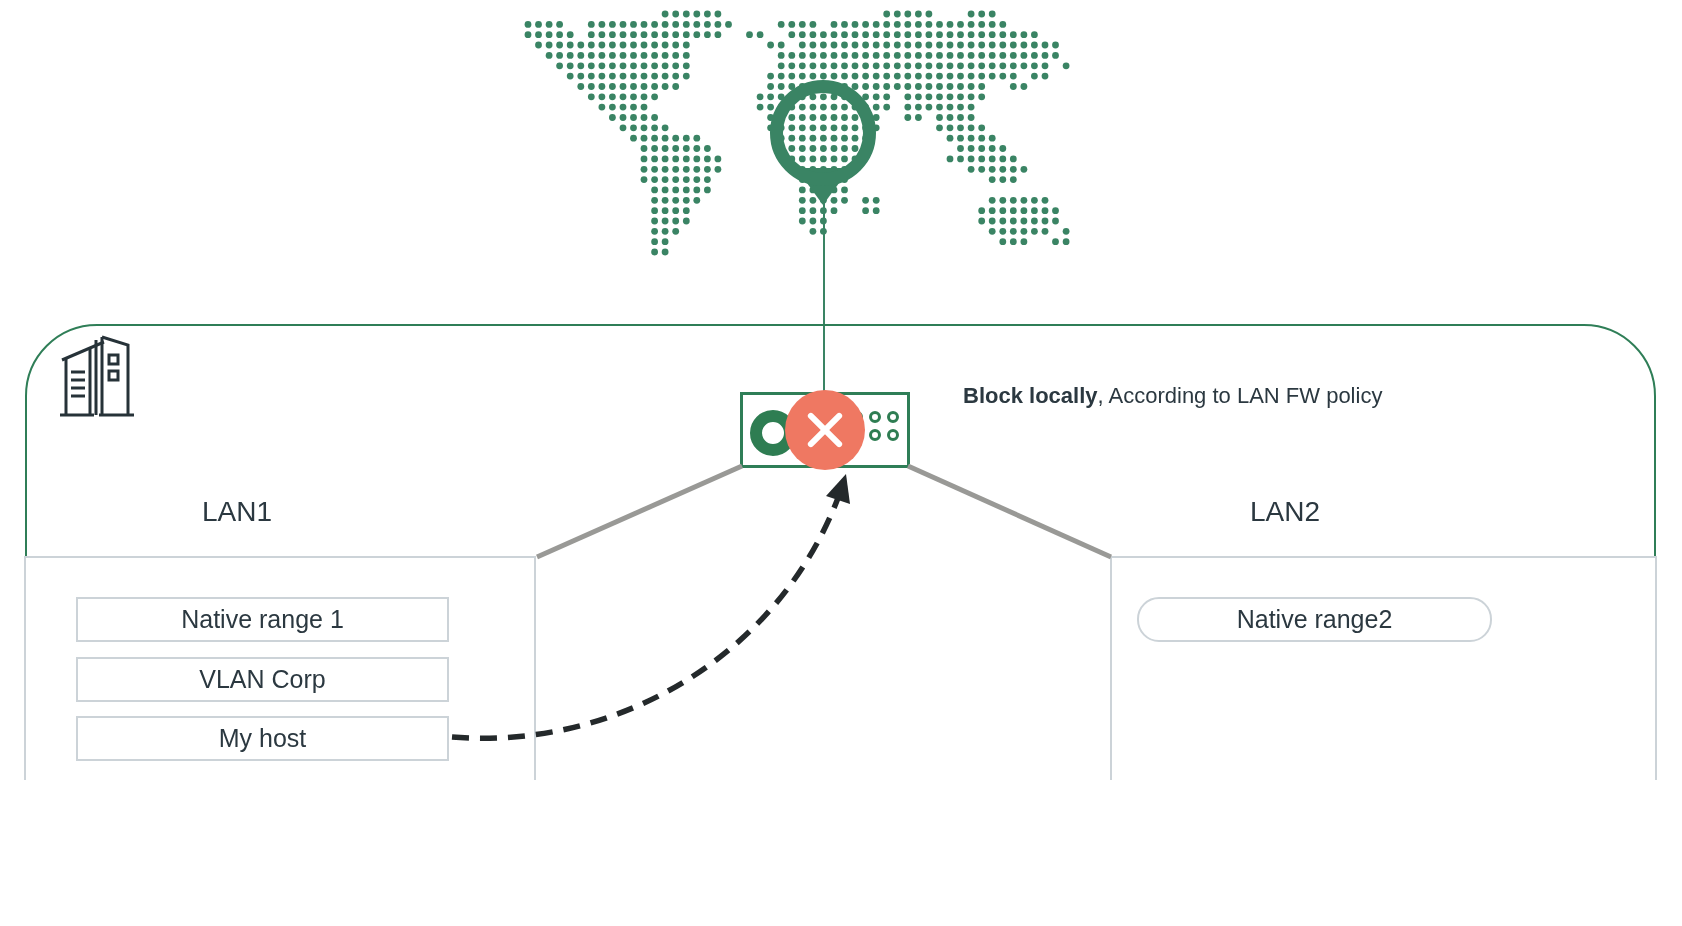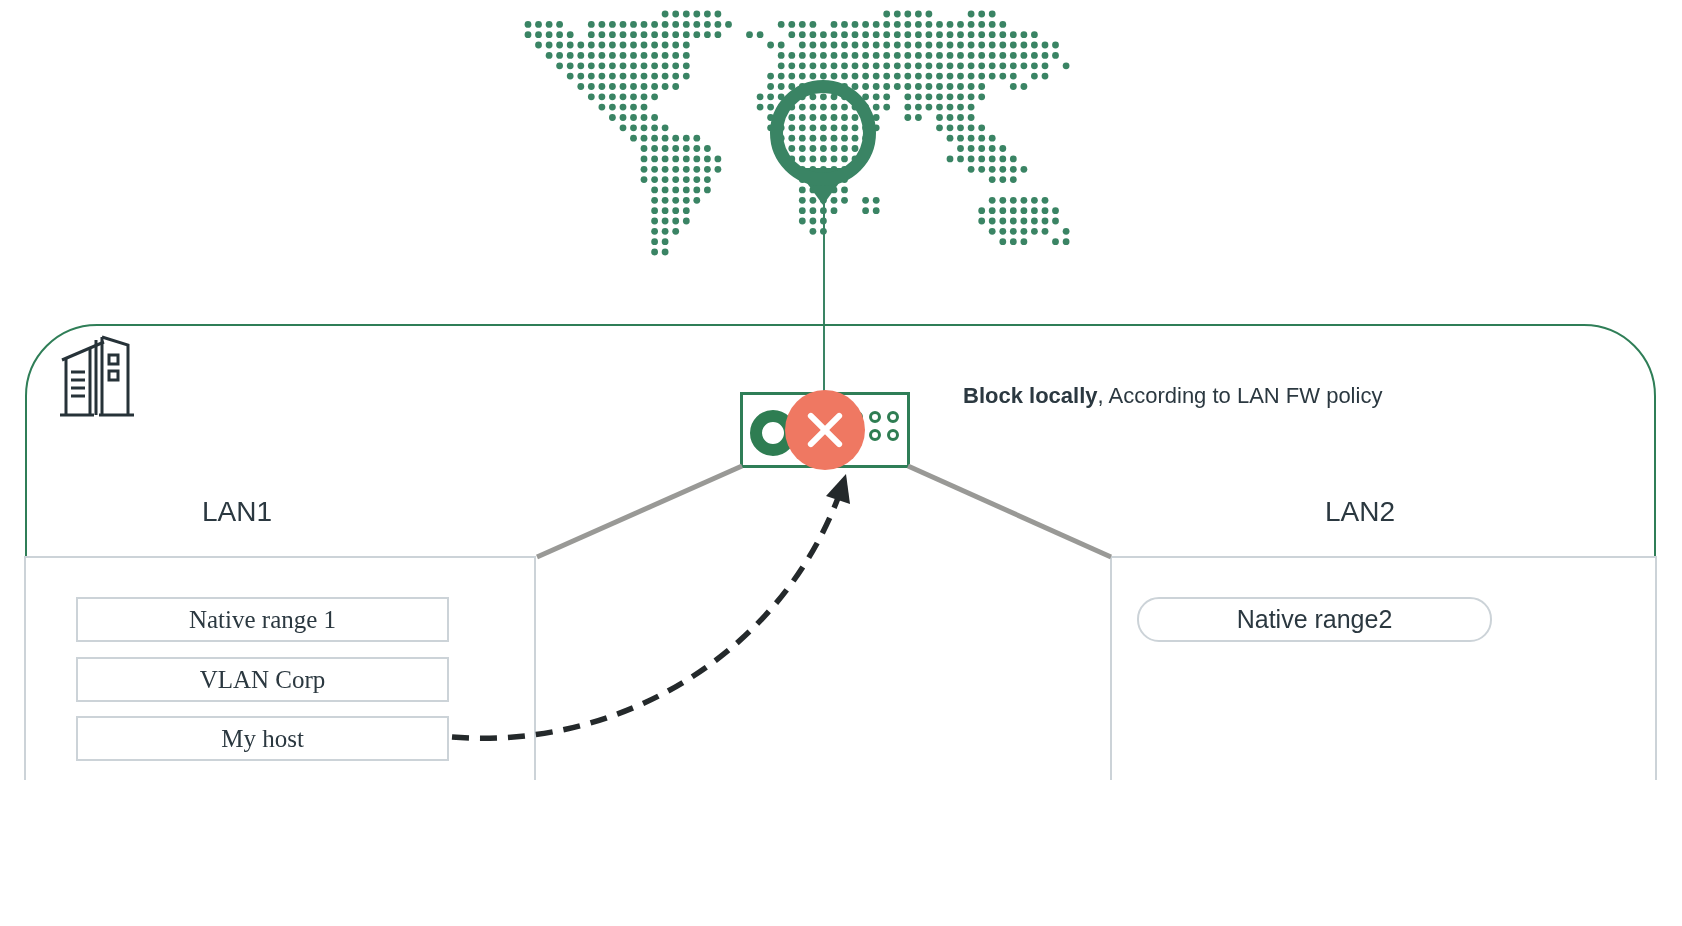--- a/index.html
+++ b/index.html
@@ -35,24 +35,24 @@
 
   
   .annotation{position:absolute;left:963px;top:383px;font-size:22px;white-space:nowrap;z-index:4;
     color:var(--ink,#2b3840);}
   .annotation .b{font-weight:700;}
 
   
   .lan-title{position:absolute;top:496px;width:220px;text-align:center;font-size:28px;z-index:3;
     color:var(--ink,#2b3840);}
   #lan1-title{left:127px;}
-  #lan2-title{left:1175px;text-align:right;}
+  #lan2-title{left:1175px;}
   .lan-box{position:absolute;top:556px;height:227px;background:#fff;
     border:2px solid var(--box-border,#ccd3d8);z-index:2;}
-  #lan1-box{left:24px;width:512px;font-family:Liberation Serif, serif;}
+  #lan1-box{left:24px;width:512px;}
   #lan2-box{left:1110px;width:547px;}
   .lan-item{position:absolute;height:45px;background:#fff;border:2px solid var(--box-border,#ccd3d8);
     display:flex;align-items:center;justify-content:center;font-size:25px;color:var(--ink,#2b3840);}
   #lan1-box .lan-item{left:50px;width:373px;}
   #lan2-box .lan-item{left:25px;width:355px;border-radius:22px;}
   .row-0{top:39px;} .row-1{top:99px;} .row-2{top:158px;}
 
   
   #fg-svg{position:absolute;left:0;top:0;z-index:5;pointer-events:none;}
 </style>

